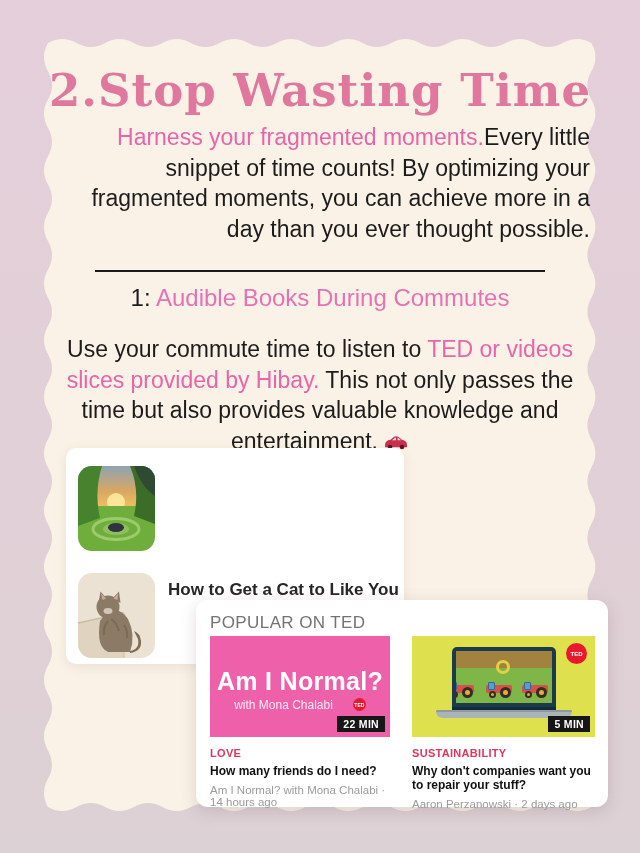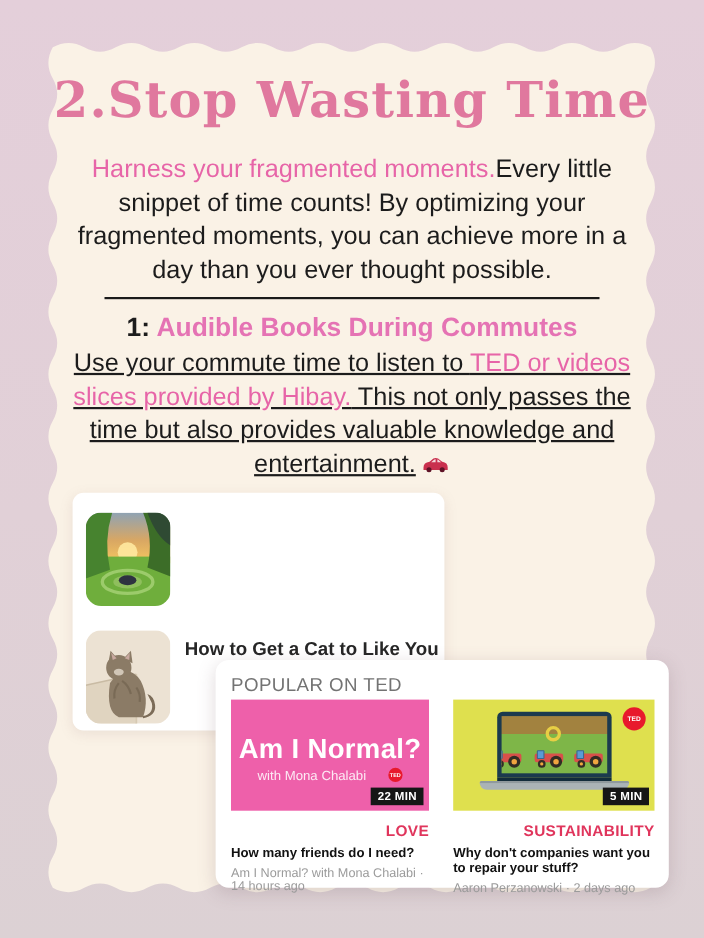--- a/index.html
+++ b/index.html
@@ -13,29 +13,29 @@
 
   .page-title{
     position:absolute; top:64px; left:0; right:0; text-align:center;
     font-family:"DejaVu Serif", serif; font-weight:700; font-size:45px;
     color:#e0789e; letter-spacing:1px;
   }
   .para{
     position:absolute; left:50px; right:50px; text-align:center;
     font-size:23px; line-height:1.33; color:#1c1c1c;
   }
-  .para-intro{ top:138px; }
-  .para-section{ top:314px;text-decoration:underline; }
+  .para-intro{ top:122px;text-align:right; }
+  .para-section{ top:334px; }
   .pk{ color:#e765a8; }
 
   .divider{ position:absolute; top:270px; left:95px; width:450px; height:2px; background:#1a1a1a; }
 
   .section-heading{
     position:absolute; top:284px; left:0; right:0; text-align:center;
-    font-size:24px; font-weight:700; color:#1c1c1c;
+    font-size:24px; font-weight:400; color:#1c1c1c;
   }
   .section-heading .pk{ color:#e573b4; }
 
   .car-ic{ display:inline-block; vertical-align:-1px; margin-left:5px; }
 
   
   .panel-a{
     position:absolute; left:66px; top:448px; width:338px; height:216px;
     background:#fff; border-radius:10px; padding:18px 0 0 12px;
     box-shadow:0 3px 12px rgba(150,110,110,.14);
@@ -90,21 +90,21 @@
   .tr::before{ content:''; position:absolute; left:0; right:0; top:3px; height:8px; background:#d8504a; border-radius:2px; }
   .t-cab{ position:absolute; left:2px; top:0; width:7px; height:8px; background:#5b9bd5; border:1px solid #39678f; border-radius:1px; }
   .t-wb{ position:absolute; right:1px; bottom:0; width:11px; height:11px; background:#332d24; border-radius:50%; }
   .t-wb::after{ content:''; position:absolute; inset:3px; background:#f0a63f; border-radius:50%; }
   .t-ws{ position:absolute; left:3px; bottom:0; width:7px; height:7px; background:#332d24; border-radius:50%; }
   .t-ws::after{ content:''; position:absolute; inset:2px; background:#f0a63f; border-radius:50%; }
   .tr1{ left:-8px; } .tr2{ left:30px; } .tr3{ left:66px; }
   .lap-hinge{ width:104px; height:3px; margin:0 auto; background:#122c3b; }
   .lap-base{ width:136px; height:8px; background:#aab3b6; border-radius:2px 2px 9px 9px; border-top:2px solid #8f999d; }
 
-  .cat-label{ margin-top:10px; font-size:14px; font-weight:700; letter-spacing:.3px; color:#e0355c;text-align:right; }
+  .cat-label{ margin-top:10px; font-size:11px; font-weight:700; letter-spacing:.3px; color:#e0355c; }
   .card-title{ margin-top:5px; font-size:12px; font-weight:700; color:#111; line-height:1.18; }
   .byline{ margin-top:6px; font-size:11.5px; color:#9b9b9b; }
 </style>
 </head>
 <body>
 
 <div class="stage">
 
   <svg class="scallop-svg" width="640" height="853" viewBox="0 0 640 853">
     <path id="scallop-path" d="M48 43q14.3 -8.0 28.6 0.0q14.3 8.0 28.6 0.0q14.3 -8.0 28.6 0.0q14.3 8.0 28.6 0.0q14.3 -8.0 28.6 0.0q14.3 8.0 28.6 0.0q14.3 -8.0 28.6 0.0q14.3 8.0 28.6 0.0q14.3 -8.0 28.6 0.0q14.3 8.0 28.6 0.0q14.3 -8.0 28.6 0.0q14.3 8.0 28.6 0.0q14.3 -8.0 28.6 0.0q14.3 8.0 28.6 0.0q14.3 -8.0 28.6 0.0q14.3 8.0 28.6 0.0q14.3 -8.0 28.6 0.0q14.3 8.0 28.6 0.0q14.3 -8.0 28.6 0.0q8.0 14.1 0.0 28.3q-8.0 14.1 0.0 28.3q8.0 14.1 0.0 28.3q-8.0 14.1 0.0 28.3q8.0 14.1 0.0 28.3q-8.0 14.1 0.0 28.3q8.0 14.1 0.0 28.3q-8.0 14.1 0.0 28.3q8.0 14.1 0.0 28.3q-8.0 14.1 0.0 28.3q8.0 14.1 0.0 28.3q-8.0 14.1 0.0 28.3q8.0 14.1 0.0 28.3q-8.0 14.1 0.0 28.3q8.0 14.1 0.0 28.3q-8.0 14.1 0.0 28.3q8.0 14.1 0.0 28.3q-8.0 14.1 0.0 28.3q8.0 14.1 0.0 28.3q-8.0 14.1 0.0 28.3q8.0 14.1 0.0 28.3q-8.0 14.1 0.0 28.3q8.0 14.1 0.0 28.3q-8.0 14.1 0.0 28.3q8.0 14.1 0.0 28.3q-8.0 14.1 0.0 28.3q8.0 14.1 0.0 28.3q-14.3 8.0 -28.6 0.0q-14.3 -8.0 -28.6 0.0q-14.3 8.0 -28.6 0.0q-14.3 -8.0 -28.6 0.0q-14.3 8.0 -28.6 0.0q-14.3 -8.0 -28.6 0.0q-14.3 8.0 -28.6 0.0q-14.3 -8.0 -28.6 0.0q-14.3 8.0 -28.6 0.0q-14.3 -8.0 -28.6 0.0q-14.3 8.0 -28.6 0.0q-14.3 -8.0 -28.6 0.0q-14.3 8.0 -28.6 0.0q-14.3 -8.0 -28.6 0.0q-14.3 8.0 -28.6 0.0q-14.3 -8.0 -28.6 0.0q-14.3 8.0 -28.6 0.0q-14.3 -8.0 -28.6 0.0q-14.3 8.0 -28.6 0.0q-8.0 -14.1 0.0 -28.3q8.0 -14.1 0.0 -28.3q-8.0 -14.1 0.0 -28.3q8.0 -14.1 0.0 -28.3q-8.0 -14.1 0.0 -28.3q8.0 -14.1 0.0 -28.3q-8.0 -14.1 0.0 -28.3q8.0 -14.1 0.0 -28.3q-8.0 -14.1 0.0 -28.3q8.0 -14.1 0.0 -28.3q-8.0 -14.1 0.0 -28.3q8.0 -14.1 0.0 -28.3q-8.0 -14.1 0.0 -28.3q8.0 -14.1 0.0 -28.3q-8.0 -14.1 0.0 -28.3q8.0 -14.1 0.0 -28.3q-8.0 -14.1 0.0 -28.3q8.0 -14.1 0.0 -28.3q-8.0 -14.1 0.0 -28.3q8.0 -14.1 0.0 -28.3q-8.0 -14.1 0.0 -28.3q8.0 -14.1 0.0 -28.3q-8.0 -14.1 0.0 -28.3q8.0 -14.1 0.0 -28.3q-8.0 -14.1 0.0 -28.3q8.0 -14.1 0.0 -28.3q-8.0 -14.1 0.0 -28.3Z" fill="#faf2e6"></path>

